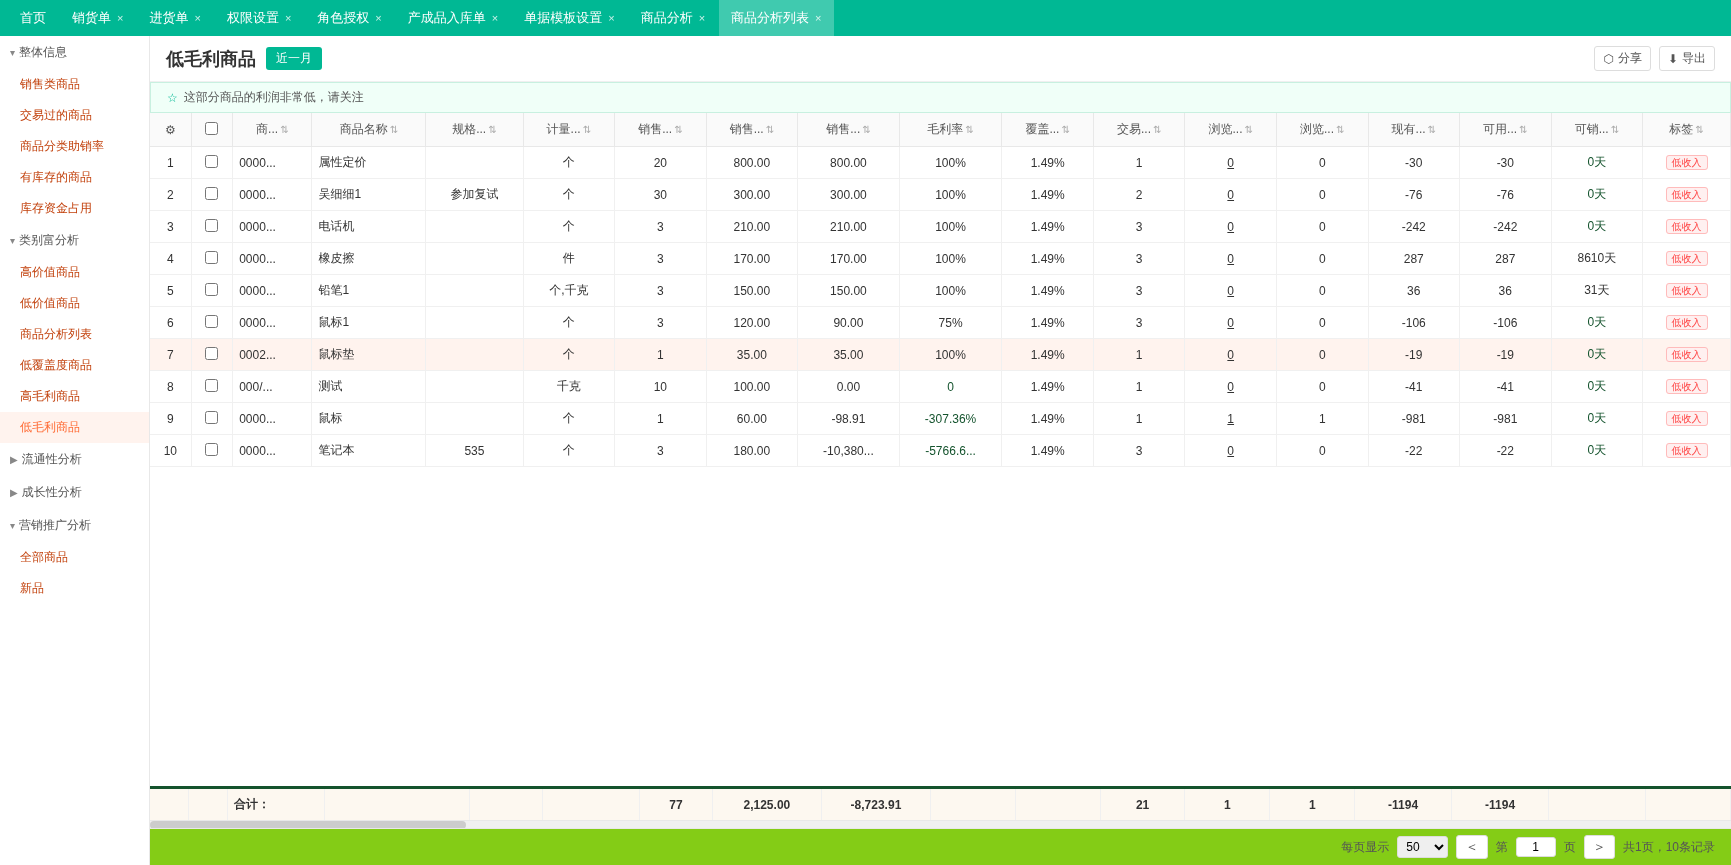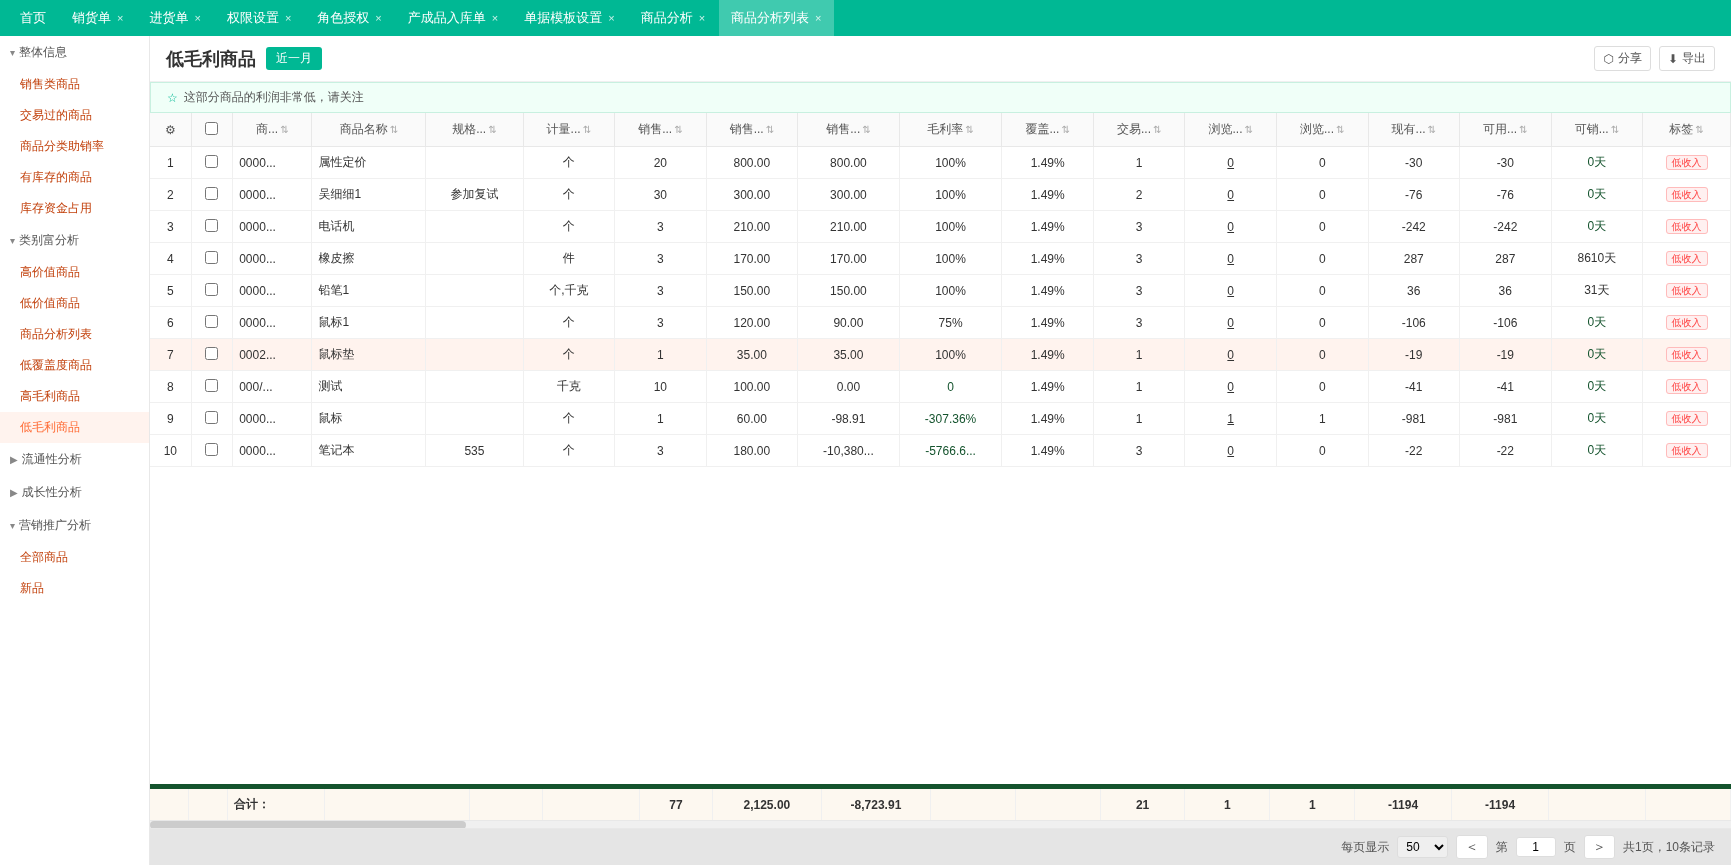--- a/index.html
+++ b/index.html
@@ -181,38 +181,38 @@
       background: #fff0f0;
       color: #f44;
       border: 1px solid #fbb;
       border-radius: 3px;
       padding: 1px 5px;
       font-size: 10px;
     }
     
     
     .table-footer {
-      border-top: 5px solid #14532d;
+      border-top: 3px solid #14532d;
       background: #bef264;
       flex-shrink: 0;
     }
     .table-footer table td {
       background: #fdf8f0;
       font-weight: bold;
       border-bottom: none;
     }
     
     
     .bottom-bar {
       display: flex;
       align-items: center;
       justify-content: flex-end;
       padding: 6px 16px;
       border-top: 1px solid #e8e8e8;
-      background: #e5e5e5;
+      background: #84cc16;
       gap: 8px;
       font-size: 12px;
       color: #555;
       flex-shrink: 0;
     }
     .page-size-select {
       border: 1px solid #ddd;
       padding: 2px 4px;
       border-radius: 3px;
       font-size: 12px;

